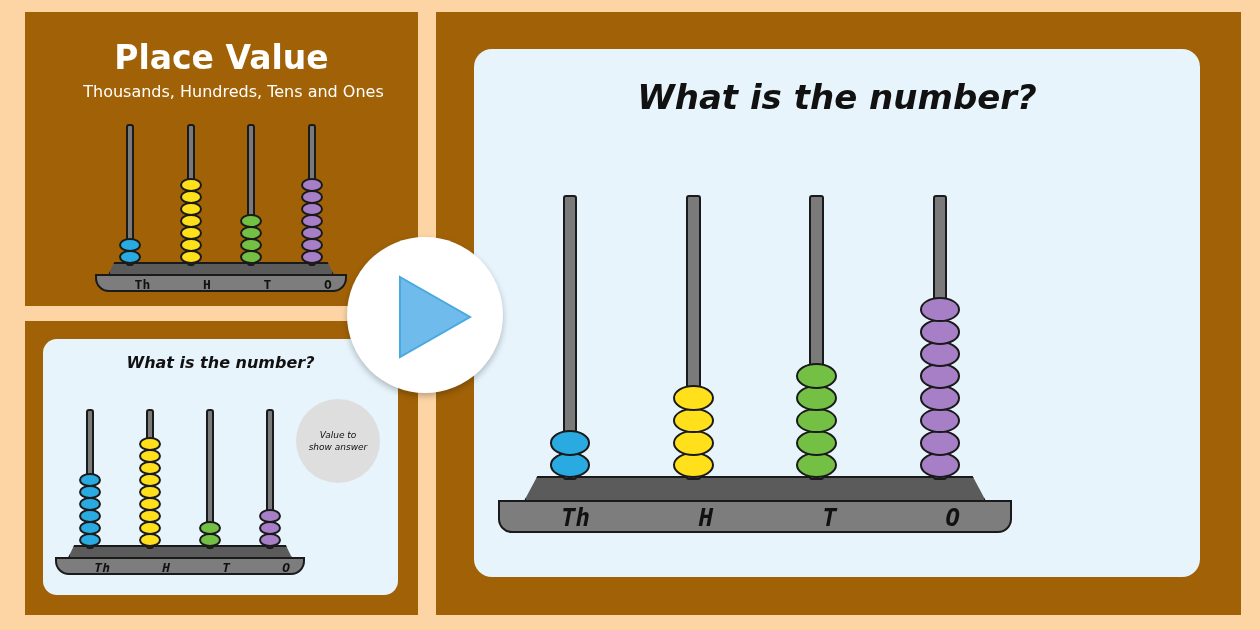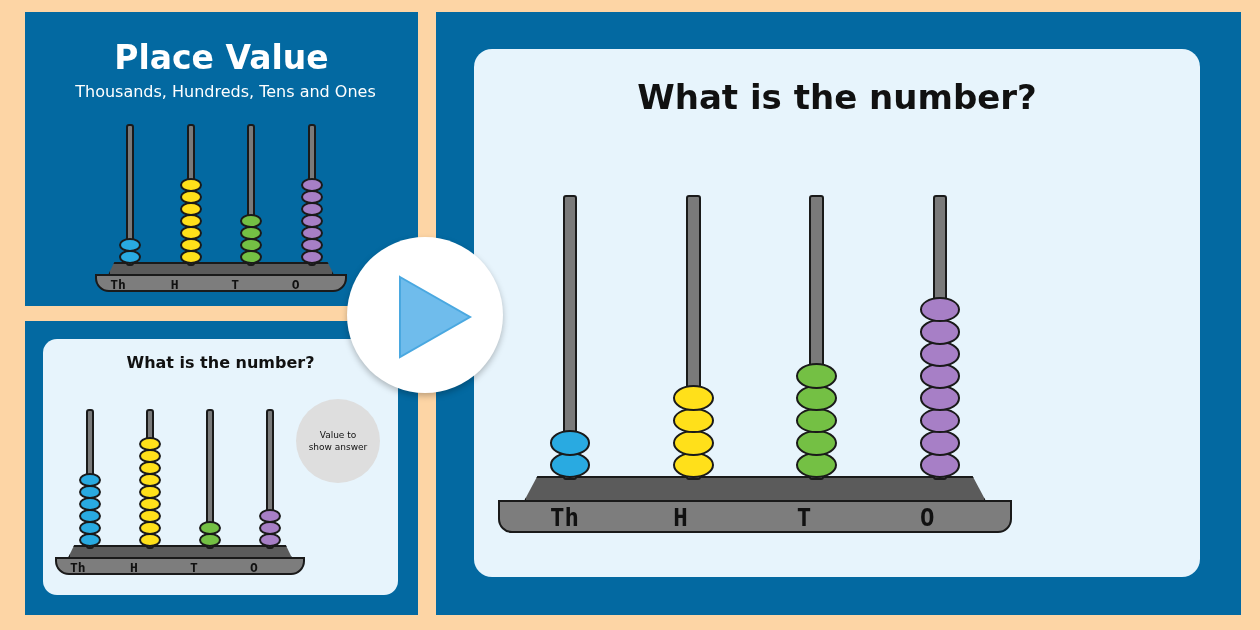--- a/index.html
+++ b/index.html
@@ -1,32 +1,32 @@
 <!DOCTYPE html>
 <html><head>
 <meta charset="utf-8">
 <style>
   html,body{margin:0;padding:0;}
   body{width:1260px;height:630px;background:#fdd5a5;position:relative;overflow:hidden;font-family:"DejaVu Sans","Liberation Sans",sans-serif;}
-  .slide{position:absolute;background:#0369a1;}
-  .panel{position:absolute;background:#e7f4fc;border-radius:14px;}
+  .slide{position:absolute;background:#a16207;}
+  .panel{position:absolute;background:#e7f4fc;border-radius:14px;font-style:italic;}
   .txt{position:absolute;text-align:center;white-space:nowrap;}
   .abacus{position:absolute;}
   .rod{position:absolute;background:#7a7a7a;border:2px solid #1a1a1a;border-radius:3px;box-sizing:border-box;}
   .bead{position:absolute;border:2px solid #1a1a1a;border-radius:50%;box-sizing:border-box;}
   .base-top{position:absolute;background:#5b5b5b;border:2px solid #1a1a1a;box-sizing:border-box;}
   .base-front{position:absolute;background:#7d7d7d;border:2px solid #1a1a1a;border-radius:0 0 14px 14px;box-sizing:border-box;}
-  .col-label{position:absolute;font-weight:bold;color:#111;text-align:left;font-family:"DejaVu Sans Mono","Liberation Mono",monospace;}
+  .col-label{position:absolute;font-weight:bold;color:#111;text-align:right;font-family:"DejaVu Sans Mono","Liberation Mono",monospace;}
 </style>
 </head>
 <body>
 
 <div class="slide" style="left:25px;top:12px;width:393px;height:294px;">
   <div class="txt" style="left:0;top:26px;width:393px;font-size:33px;font-weight:bold;color:#fff;">Place Value</div>
-  <div class="txt" style="left:4px;top:70px;width:393px;font-size:16px;color:#fff;">Thousands, Hundreds, Tens and Ones</div>
+  <div class="txt" style="left:12px;top:70px;width:393px;font-size:16px;color:#fff;">Thousands, Hundreds, Tens and Ones</div>
   <div class="abacus" id="ab1" style="left:70px;top:112px;width:252px;height:170px;">
       <div class="base-top" style="left: 12.6px; top: 138px; width: 226.8px; height: 14px; clip-path: polygon(3% 0px, 97% 0px, 100% 100%, 0px 100%);"></div>
       <div class="base-front" style="left: 0px; top: 150px; width: 252px; height: 18px;"></div>
       <div class="rod" style="left: 31.28px; top: 0px; width: 8px; height: 142px;"></div>
       <div class="bead" style="left: 24.28px; top: 126px; width: 22px; height: 14px; background: rgb(41, 170, 225);"></div>
       <div class="bead" style="left: 24.28px; top: 114px; width: 22px; height: 14px; background: rgb(41, 170, 225);"></div>
       <div class="col-label" style="left: 15.28px; width: 40px; top: 153px; font-size: 13px; line-height: 15px;">Th</div>
       <div class="rod" style="left: 91.76px; top: 0px; width: 8px; height: 142px;"></div>
       <div class="bead" style="left: 84.76px; top: 126px; width: 22px; height: 14px; background: rgb(255, 224, 26);"></div>
       <div class="bead" style="left: 84.76px; top: 114px; width: 22px; height: 14px; background: rgb(255, 224, 26);"></div>

